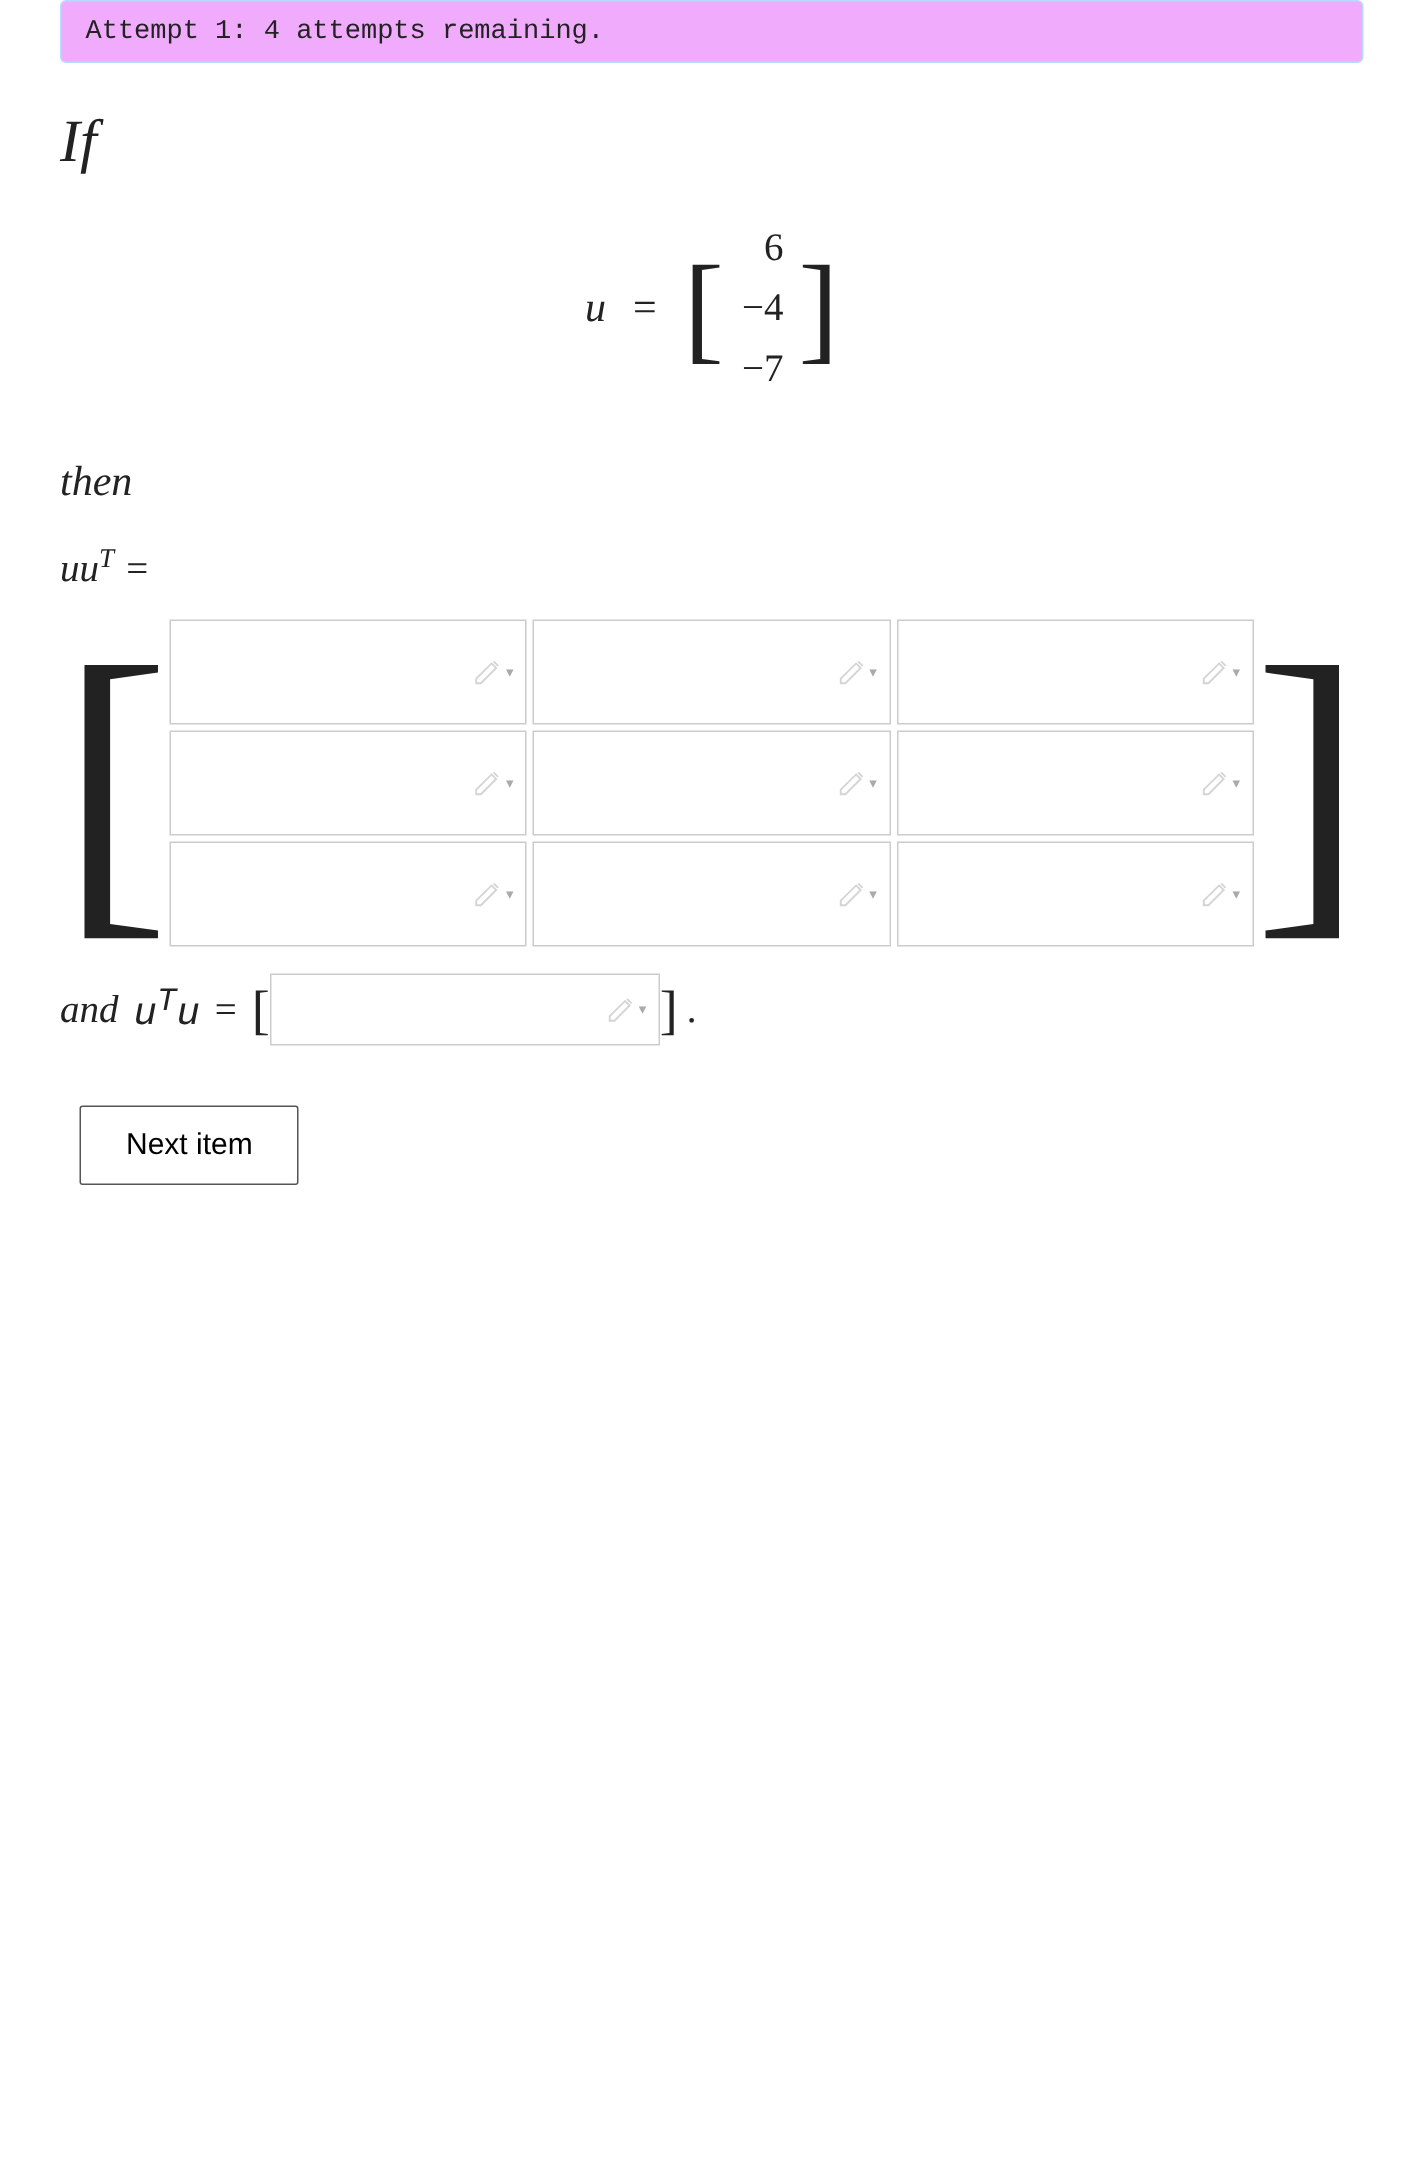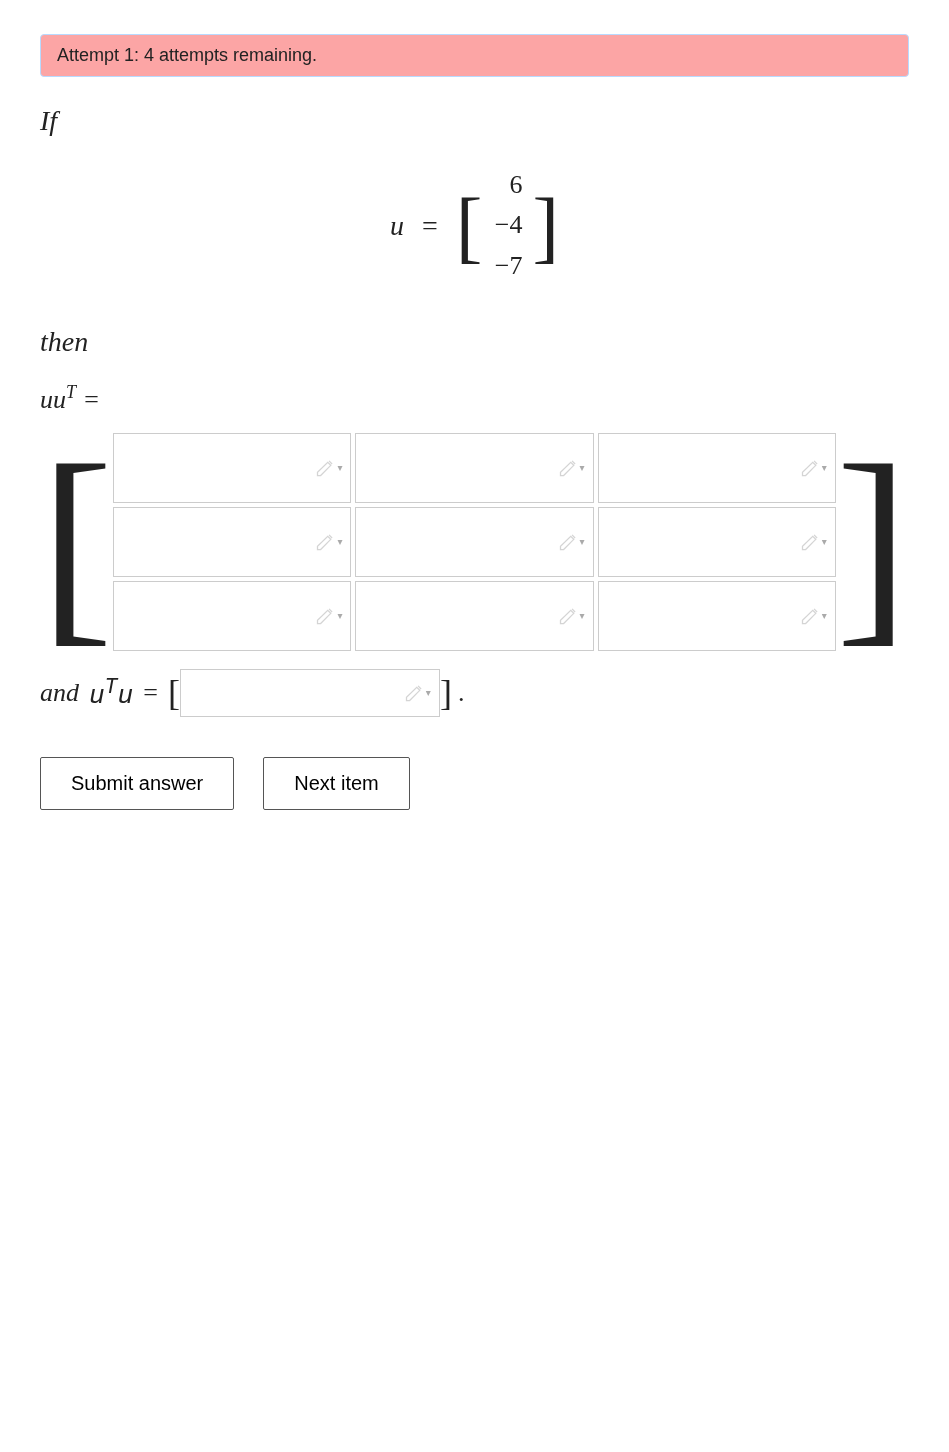--- a/index.html
+++ b/index.html
@@ -18,33 +18,32 @@
     }
 
     .page-container {
       width: 949px;
       min-height: 1452px;
       padding: 0 40px 40px 40px;
       background: #fff;
     }
 
     .attempt-banner {
-      background: #fca5a5;
+      background: #f0abfc;
       border: 1px solid #b8daff;
       border-radius: 4px;
       padding: 10px 16px;
       font-size: 18px;
       margin-bottom: 28px;
-      font-family: Liberation Sans, sans-serif;
-      color: #222;
-      margin-top: 34px;
+      font-family: Liberation Mono, monospace;
+      color: #222;
     }
 
     .if-text {
-      font-size: 28px;
+      font-size: 40px;
       margin-bottom: 24px;
       font-style: italic;
     }
 
     .vector-equation {
       display: flex;
       align-items: center;
       justify-content: center;
       margin-bottom: 36px;
       font-size: 28px;
@@ -375,17 +374,16 @@
           <path d="M16.862 3.487l3.65 3.651M3 17.25V21h3.75L18.935 8.814 15.285 5.164 3 17.25z"></path>
         </svg>
         <span class="dropdown-arrow">▾</span>
       </span>
     </div>
     <span class="utu-bracket-right">]</span>
     <span class="period-text">.</span>
   </div>
 
   <div class="buttons-row">
-    <button class="btn btn-submit">Submit answer</button>
     <button class="btn btn-next">Next item</button>
   </div>
 
 </div>
 
 </body></html>

